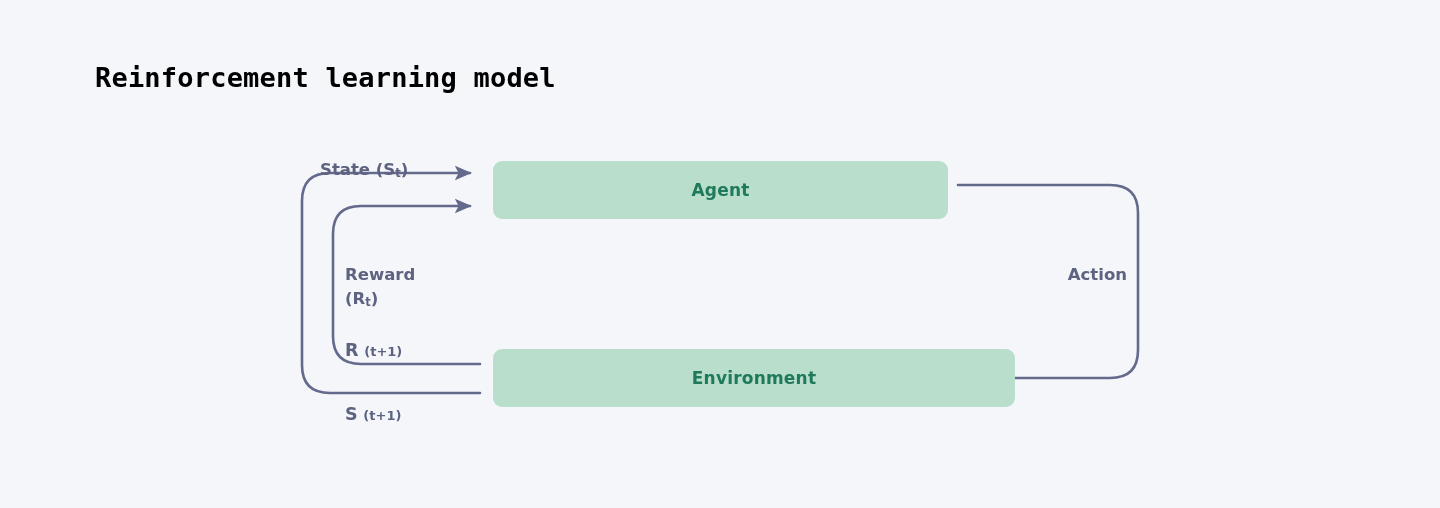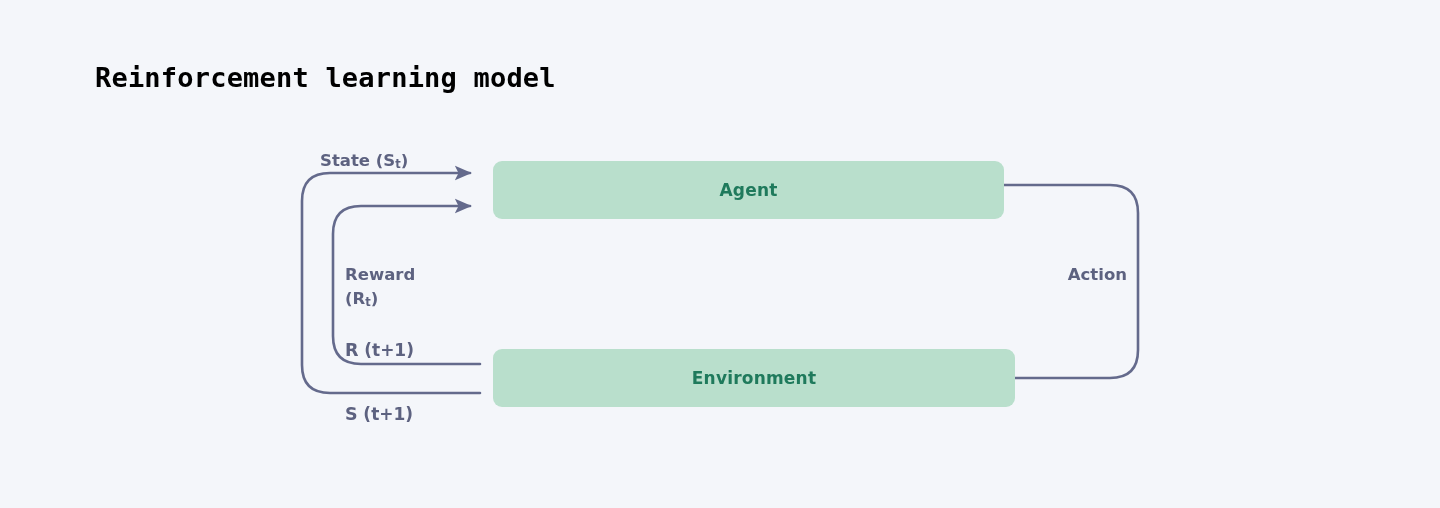--- a/index.html
+++ b/index.html
@@ -47,30 +47,30 @@
     color: #5d6280;
     font-size: 16.5px;
     font-weight: 600;
     line-height: 24px;
     white-space: nowrap;
   }
   .edge-label .big {
     font-size: 17.5px;
   }
   .edge-label .small {
-    font-size: 17px;
+    font-size: 13px;
     font-weight: 700;
   }
   .edge-label sub {
     font-size: 11.5px;
     vertical-align: baseline;
     position: relative;
     bottom: -2px;
   }
-  #label-state   { left: 320px; top: 149px; }
+  #label-state   { left: 320px; top: 158px; }
   #label-reward  { left: 345px; top: 263px; }
   #label-rt1     { left: 345px; top: 338px; }
   #label-st1     { left: 345px; top: 402px; text-align: right; }
   #label-action  { left: 1000px; top: 263px; width: 127px; text-align: right; }
 </style>
 </head>
 <body>
 
 <div id="page-title">Reinforcement learning model</div>
 
@@ -81,21 +81,21 @@
     </marker>
   </defs>
 
   <path d="M 480 393 L 330 393 Q 302 393 302 365 L 302 201 Q 302 173 330 173 L 470 173" fill="none" stroke="#646a8c" stroke-width="2.6" stroke-linecap="round" marker-end="url(#arrow-right)"></path>
 
   <path d="M 480 364 L 361 364 Q 333 364 333 336 L 333 234 Q 333 206 361 206 L 470 206" fill="none" stroke="#646a8c" stroke-width="2.6" stroke-linecap="round" marker-end="url(#arrow-right)"></path>
 
   <path d="M 958 185 L 1110 185 Q 1138 185 1138 213 L 1138 350 Q 1138 378 1110 378 L 968 378" fill="none" stroke="#646a8c" stroke-width="2.6" stroke-linecap="round" marker-end="url(#arrow-right)"></path>
 </svg>
 
-<div class="node-box" id="node-agent" style="left:493px; top:161px; width:511px; height:58px; background:#b9dfcc;">
+<div class="node-box" id="node-agent" style="left:493px; top:161px; width:455px; height:58px; background:#b9dfcc;">
   <span class="node-label" style="color:#1f7a5c;">Agent</span>
 </div>
 
 <div class="node-box" id="node-environment" style="left:493px; top:349px; width:522px; height:58px; background:#b9dfcc;">
   <span class="node-label" style="color:#1f7a5c;">Environment</span>
 </div>
 
 <div class="edge-label" id="label-state">
   <span>State (S</span><sub>t</sub><span>)</span>
 </div>

